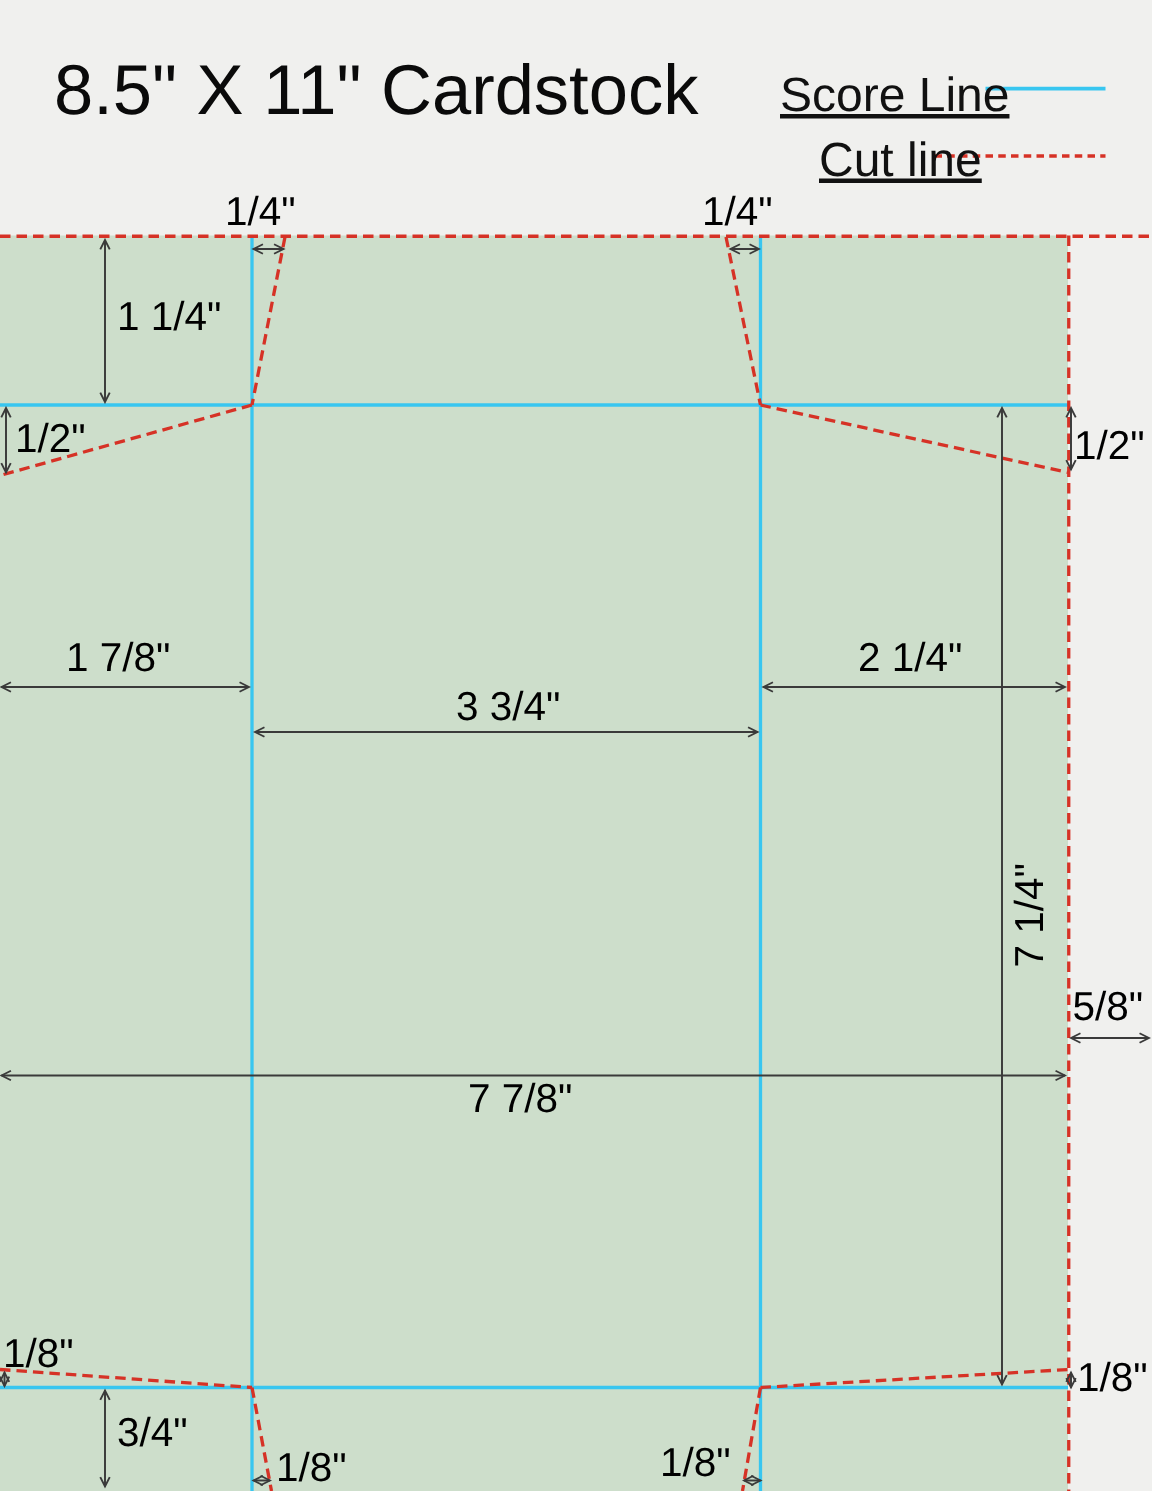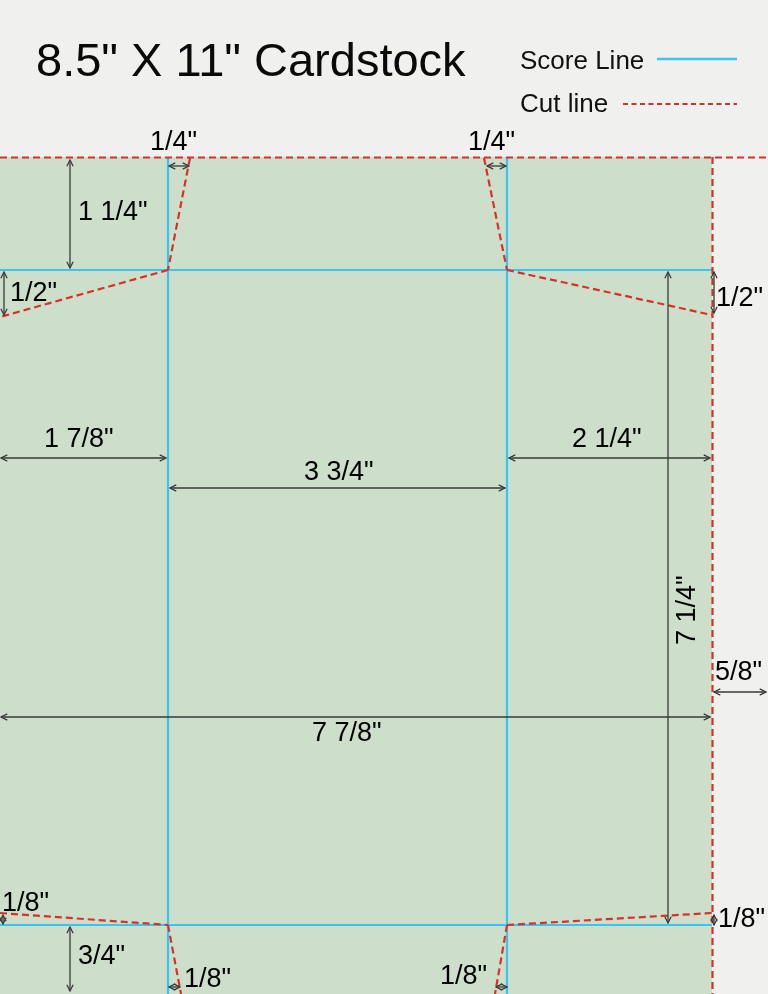--- a/index.html
+++ b/index.html
@@ -14,21 +14,21 @@
   .cut   { stroke:#d63226; stroke-width:2.2; stroke-dasharray:7 4; fill:none; }
   .score { stroke:#38c6f0; stroke-width:2.2; fill:none; }
   .dim   { stroke:#3a3a3a; stroke-width:1.3; fill:none; }
   .legend-line-score { stroke:#38c6f0; stroke-width:2.5; }
   .legend-line-cut   { stroke:#d63226; stroke-width:2.2; stroke-dasharray:5 3.5; }
   .title {
     position:absolute; left:36px; top:34px;
     font-size:47px; line-height:1.1; white-space:nowrap; color:#0a0a0a;
   }
   .legend-label {
-    position:absolute; font-size:26px; line-height:1.1; white-space:nowrap; color:#111;
+    position:absolute; font-size:32px; line-height:1.1; white-space:nowrap; color:#111;text-decoration:underline;
   }
   .lbl {
     position:absolute; font-size:27px; line-height:1.0; white-space:nowrap; color:#000;
   }
   .rot { transform-origin:0 0; transform:rotate(-90deg); }
 </style>
 </head>
 <body>
 
 <div id="canvas">
@@ -74,21 +74,21 @@
     <line class="dim" marker-start="url(#arr)" marker-end="url(#arr)" x1="169" y1="987" x2="180" y2="987"></line>
     <line class="dim" marker-start="url(#arr)" marker-end="url(#arr)" x1="496" y1="987" x2="507" y2="987"></line>
     <line class="dim" marker-start="url(#arr)" marker-end="url(#arr)" x1="714" y1="915" x2="714" y2="925"></line>
 
     <line class="legend-line-score" x1="657" y1="59" x2="737" y2="59"></line>
     <line class="legend-line-cut" x1="623" y1="104" x2="737" y2="104"></line>
   </svg>
 
   <div class="title">8.5" X 11" Cardstock</div>
   <div class="legend-label" style="left:520px; top:46px;">Score Line</div>
-  <div class="legend-label" style="left:520px; top:89px;">Cut line</div>
+  <div class="legend-label" style="left:546px; top:89px;">Cut line</div>
 
   <div class="lbl" style="left:150px; top:128px;">1/4"</div>
   <div class="lbl" style="left:468px; top:128px;">1/4"</div>
   <div class="lbl" style="left:78px; top:198px;">1 1/4"</div>
   <div class="lbl" style="left:10px; top:279px;">1/2"</div>
   <div class="lbl" style="left:716px; top:284px;">1/2"</div>
   <div class="lbl" style="left:44px; top:425px;">1 7/8"</div>
   <div class="lbl" style="left:572px; top:425px;">2 1/4"</div>
   <div class="lbl" style="left:304px; top:458px;">3 3/4"</div>
   <div class="lbl rot" style="left:673px; top:645px;">7 1/4"</div>

